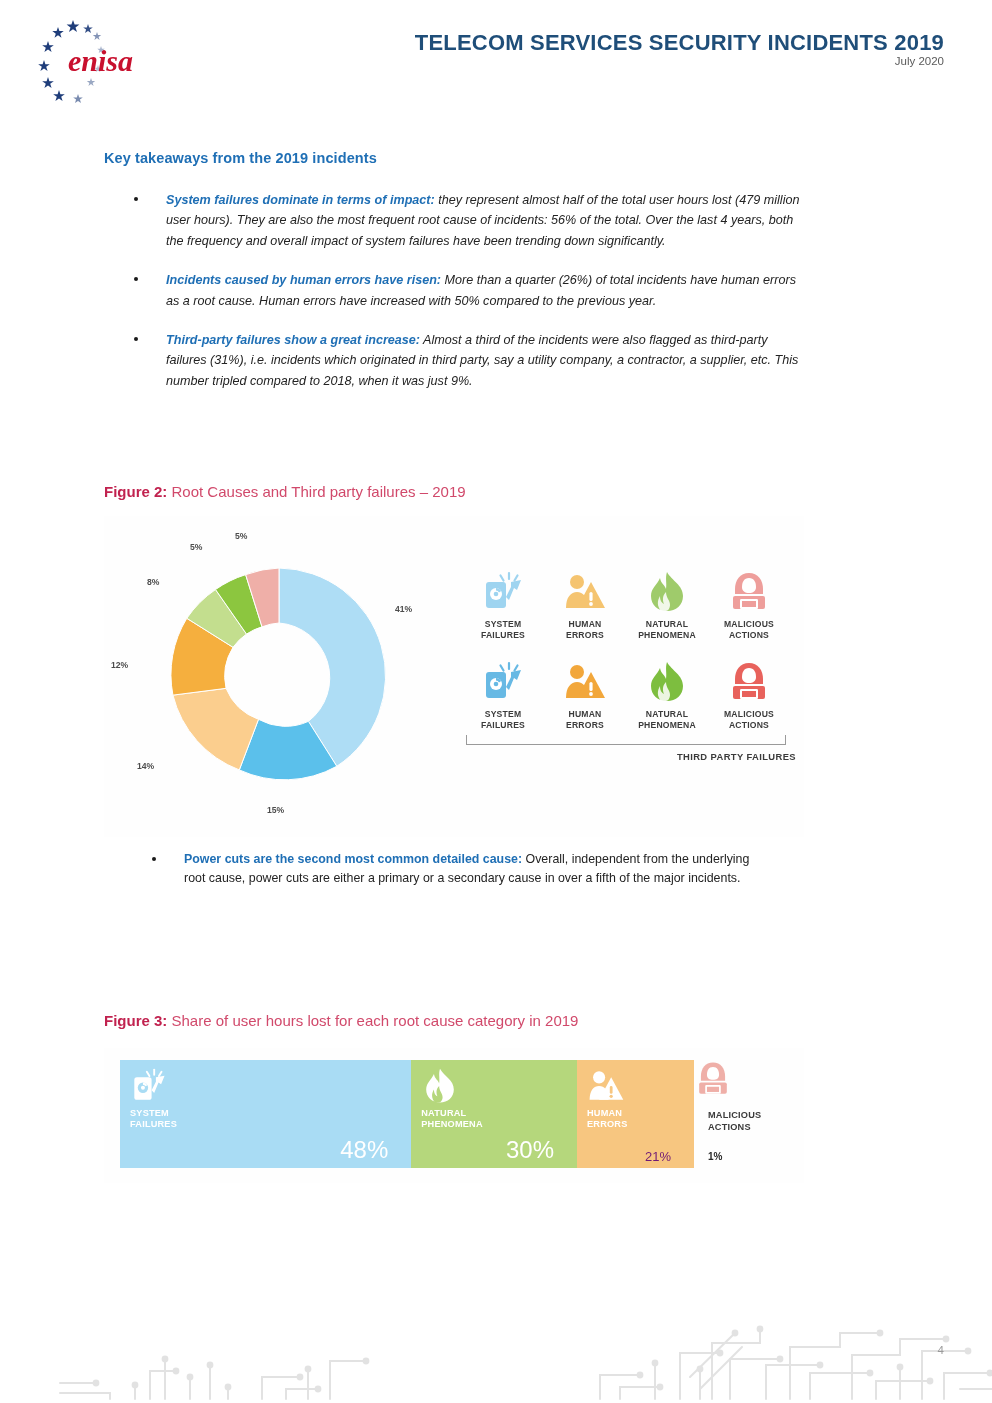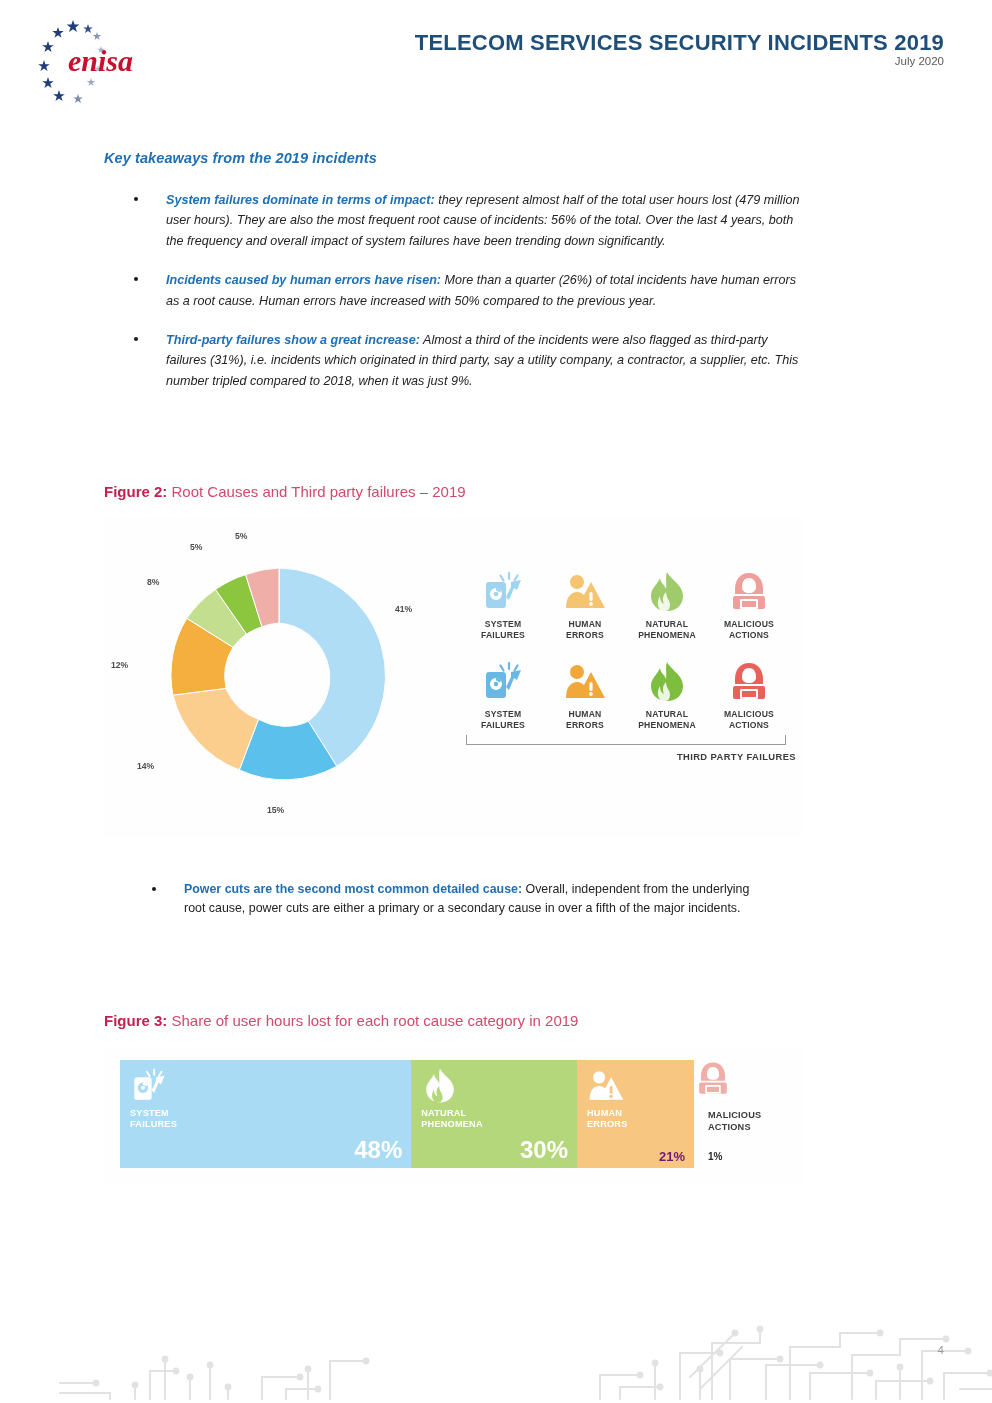--- a/index.html
+++ b/index.html
@@ -55,26 +55,25 @@
   .content { position: absolute; left: 0; top: 0; width: 992px; }
 
   .section-heading {
     position: absolute;
     left: 104px;
     top: 150px;
     font-size: 14.5px;
     font-weight: bold;
     color: #1F6FB5;
     letter-spacing: 0.1px;
-    font-style: italic;
   }
 
   .bullet-list { position: absolute; left: 104px; width: 700px; }
   .bullet-list.group-a { top: 190px; font-style: italic; }
-  .bullet-list.group-b { top: 880px; left: 140px; width: 620px; }
+  .bullet-list.group-b { top: 850px; left: 140px; width: 620px; }
 
   .bullet {
     position: relative;
     padding-left: 62px;
     margin-bottom: 19px;
     font-size: 12.6px;
     line-height: 1.62;
     color: #232323;
   }
   .bullet-list.group-b .bullet {
@@ -212,24 +211,24 @@
     left: 10px;
     top: 48px;
     font-size: 9.2px;
     font-weight: bold;
     line-height: 1.2;
     color: #ffffff;
     letter-spacing: 0.2px;
   }
   .seg .seg-value {
     position: absolute;
-    right: 9px;
+    right: 23px;
     bottom: 4px;
     font-size: 24px;
-    font-weight: bold;
+    font-weight: normal;
     color: #ffffff;
   }
   .seg.seg-human .seg-value { font-size: 13px; color: #701a75; }
 
   .seg-outside {
     position: relative;
     width: 96px;
     flex: none;
   }
   .seg-outside .seg-glyph { left: 14px; top: 5px; }

